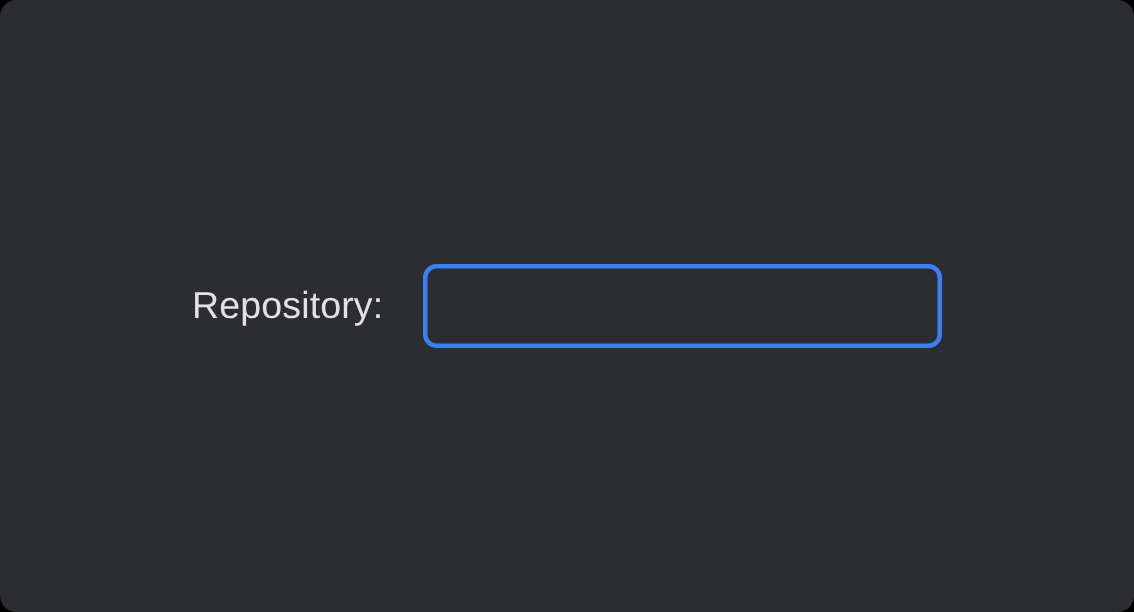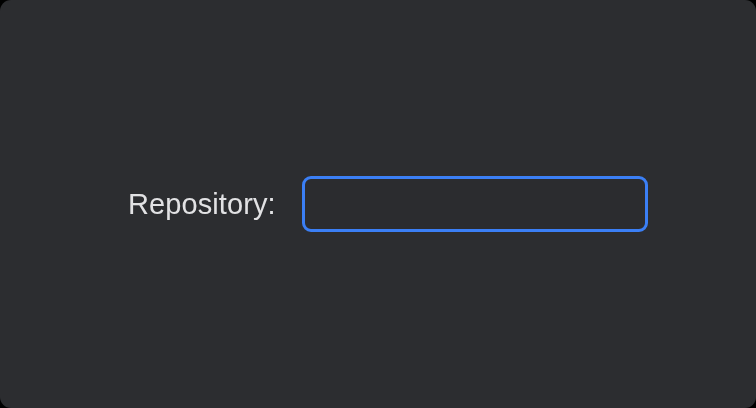--- a/index.html
+++ b/index.html
@@ -29,21 +29,21 @@
     position: absolute;
     left: 128px;
     top: 176px;
     height: 56px;
     display: flex;
     align-items: center;
   }
 
   .field-label {
     color: #e2e2e4;
-    font-size: 29px;
+    font-size: 25px;
     line-height: 1;
     letter-spacing: 0.1px;
     white-space: nowrap;
     user-select: none;
   }
 
   .input-wrap {
     margin-left: 26px;
   }
 

